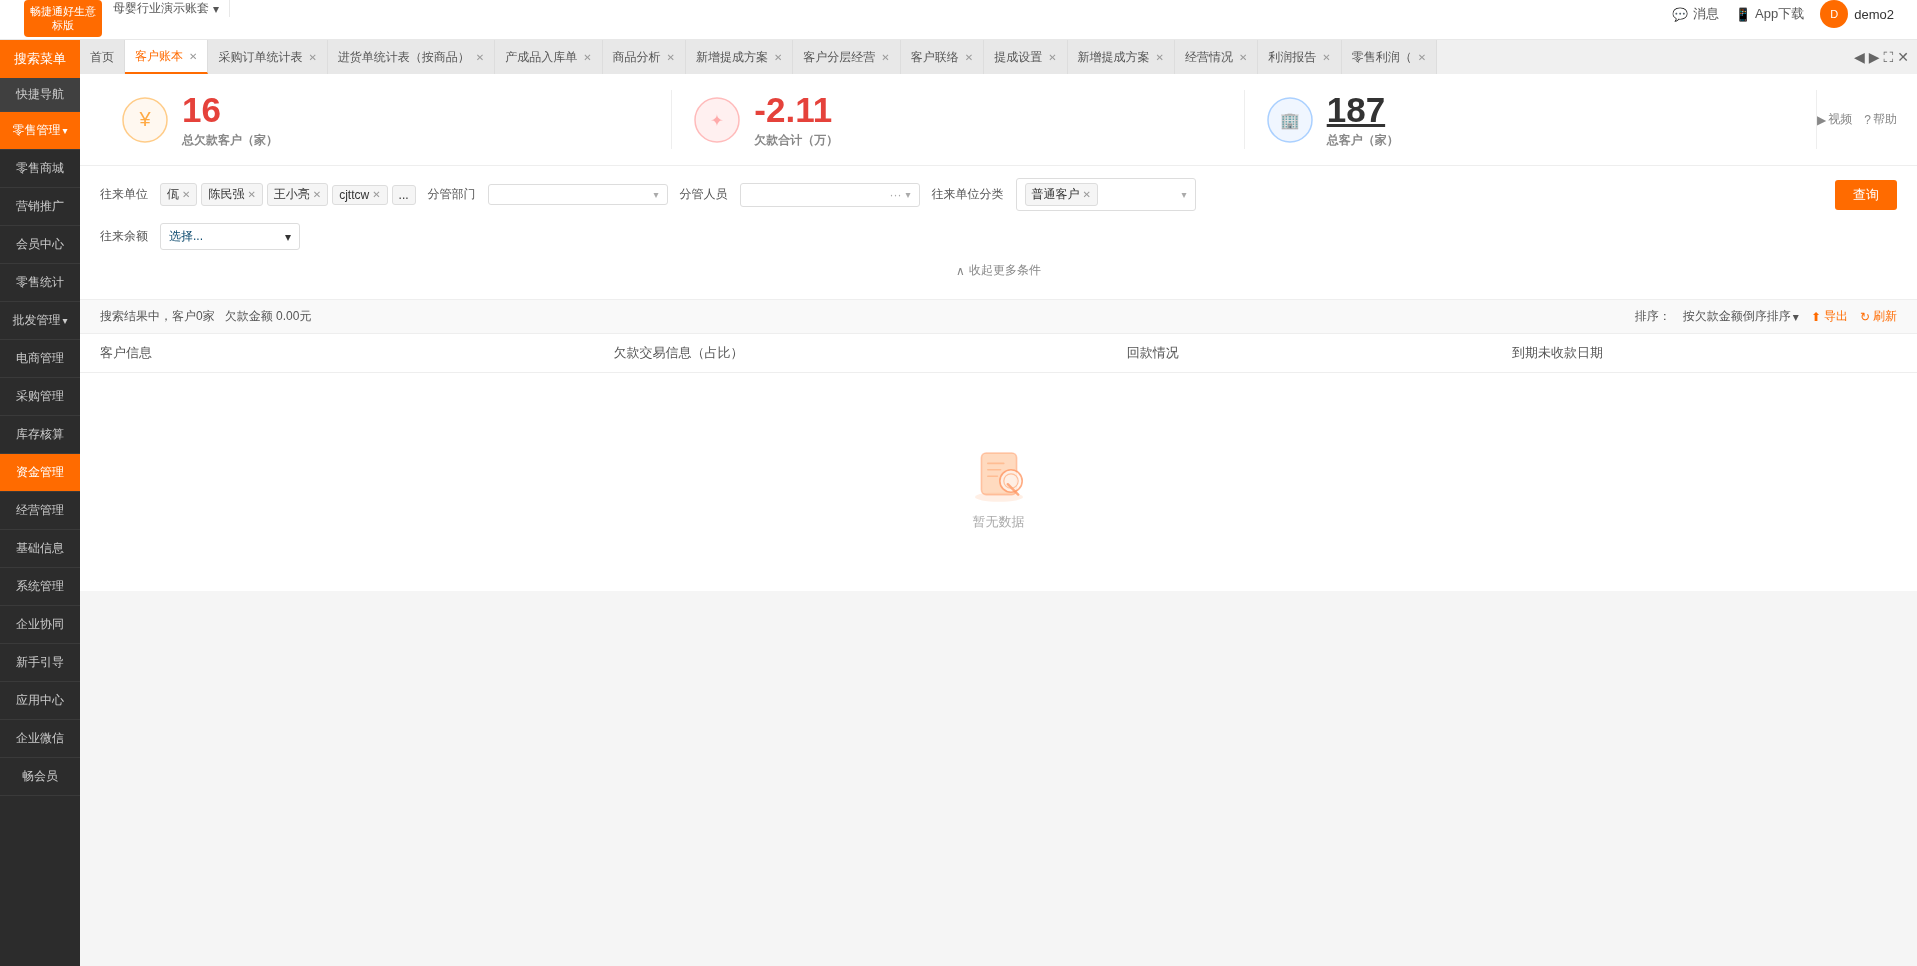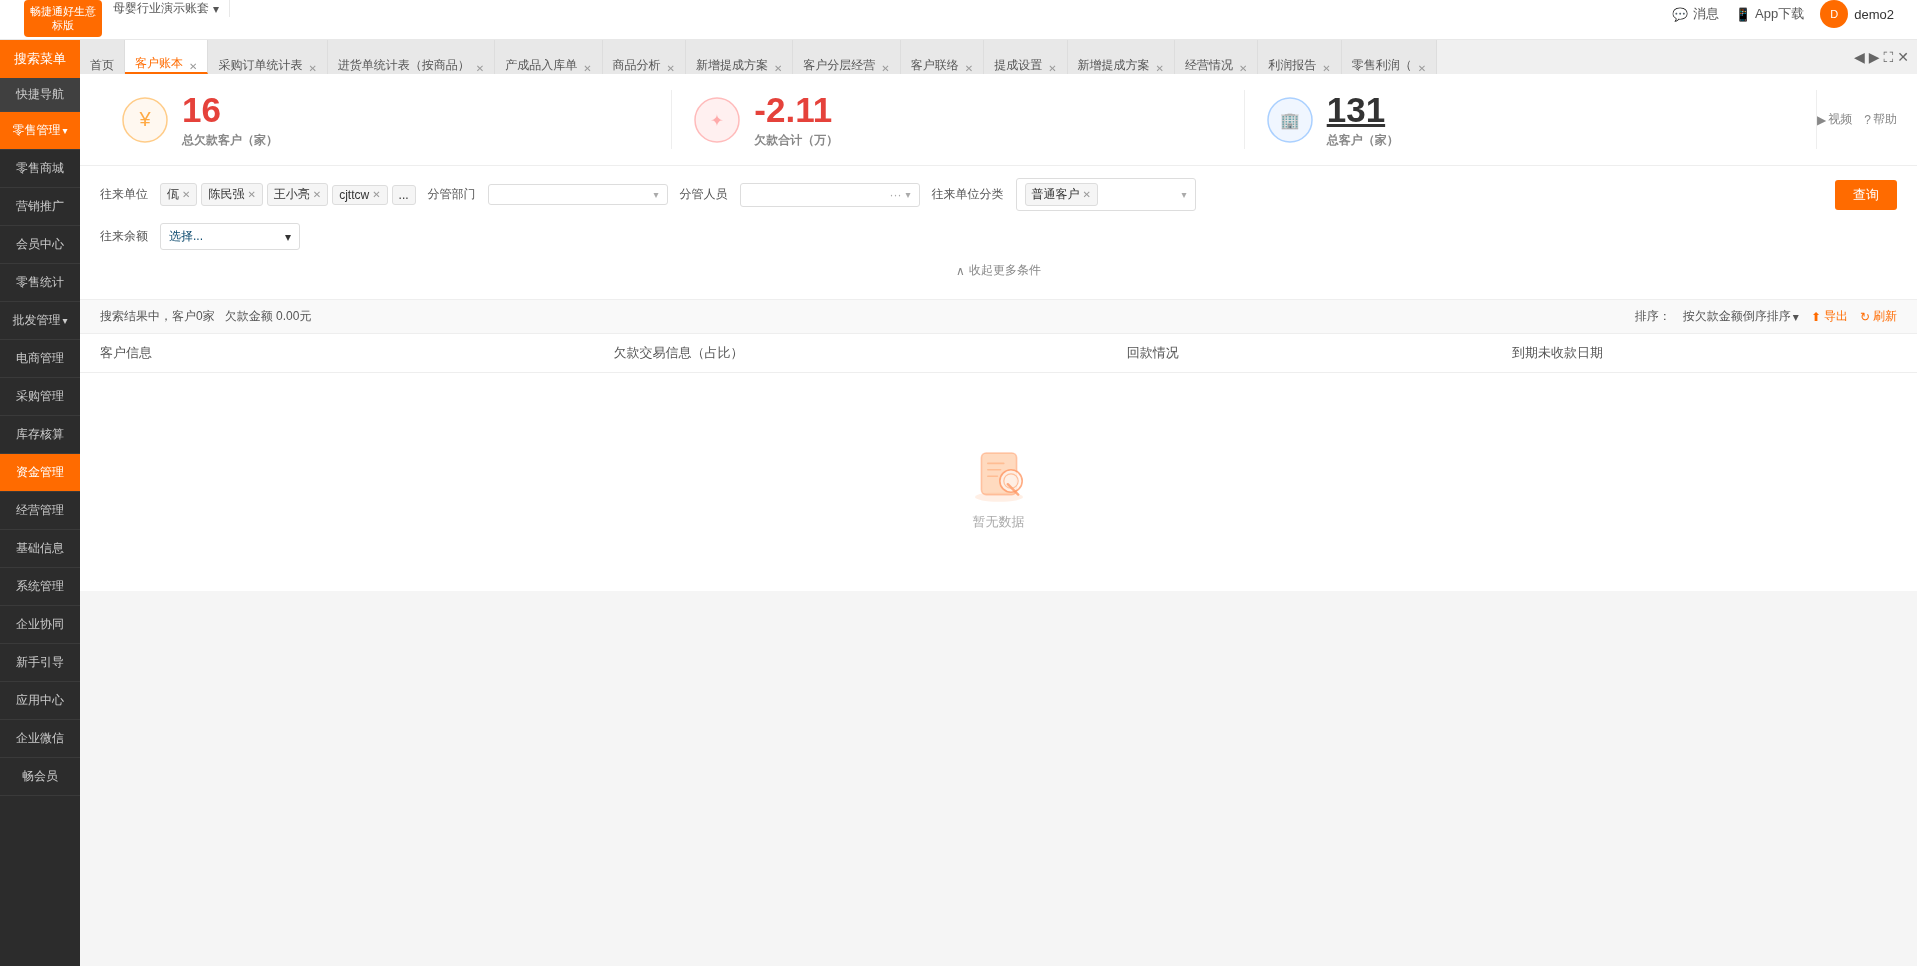--- a/index.html
+++ b/index.html
@@ -79,21 +79,21 @@
       background: #f0f0f0;
       display: flex;
       align-items: center;
       overflow: hidden;
       z-index: 99;
     }
     .tab-item {
       height: 34px;
       padding: 0 10px;
       display: flex;
-      align-items: flex-end;
+      align-items: center;
       gap: 4px;
       font-size: 12px;
       color: #555;
       cursor: pointer;
       white-space: nowrap;
       border-right: 1px solid #ddd;
       background: #e8e8e8;
     }
     .tab-item.active {
       background: #fff;
@@ -554,21 +554,21 @@
       </div>
     </div>
     <div class="stat-block">
       <div class="stat-icon blue">
         <svg width="48" height="48" viewBox="0 0 48 48">
           <circle cx="24" cy="24" r="22" fill="#f0f6ff" stroke="#aad0ff" stroke-width="1.5"></circle>
           <text x="24" y="30" text-anchor="middle" font-size="16" fill="#aaccff">🏢</text>
         </svg>
       </div>
       <div class="stat-info">
-        <span class="stat-number black">131</span>
+        <span class="stat-number black">187</span>
         <span class="stat-label">总客户（家）</span>
       </div>
     </div>
     <div class="stat-right-links">
       <span>
         <span>▶</span>
         <span>视频</span>
       </span>
       <span>
         <span>?</span>

